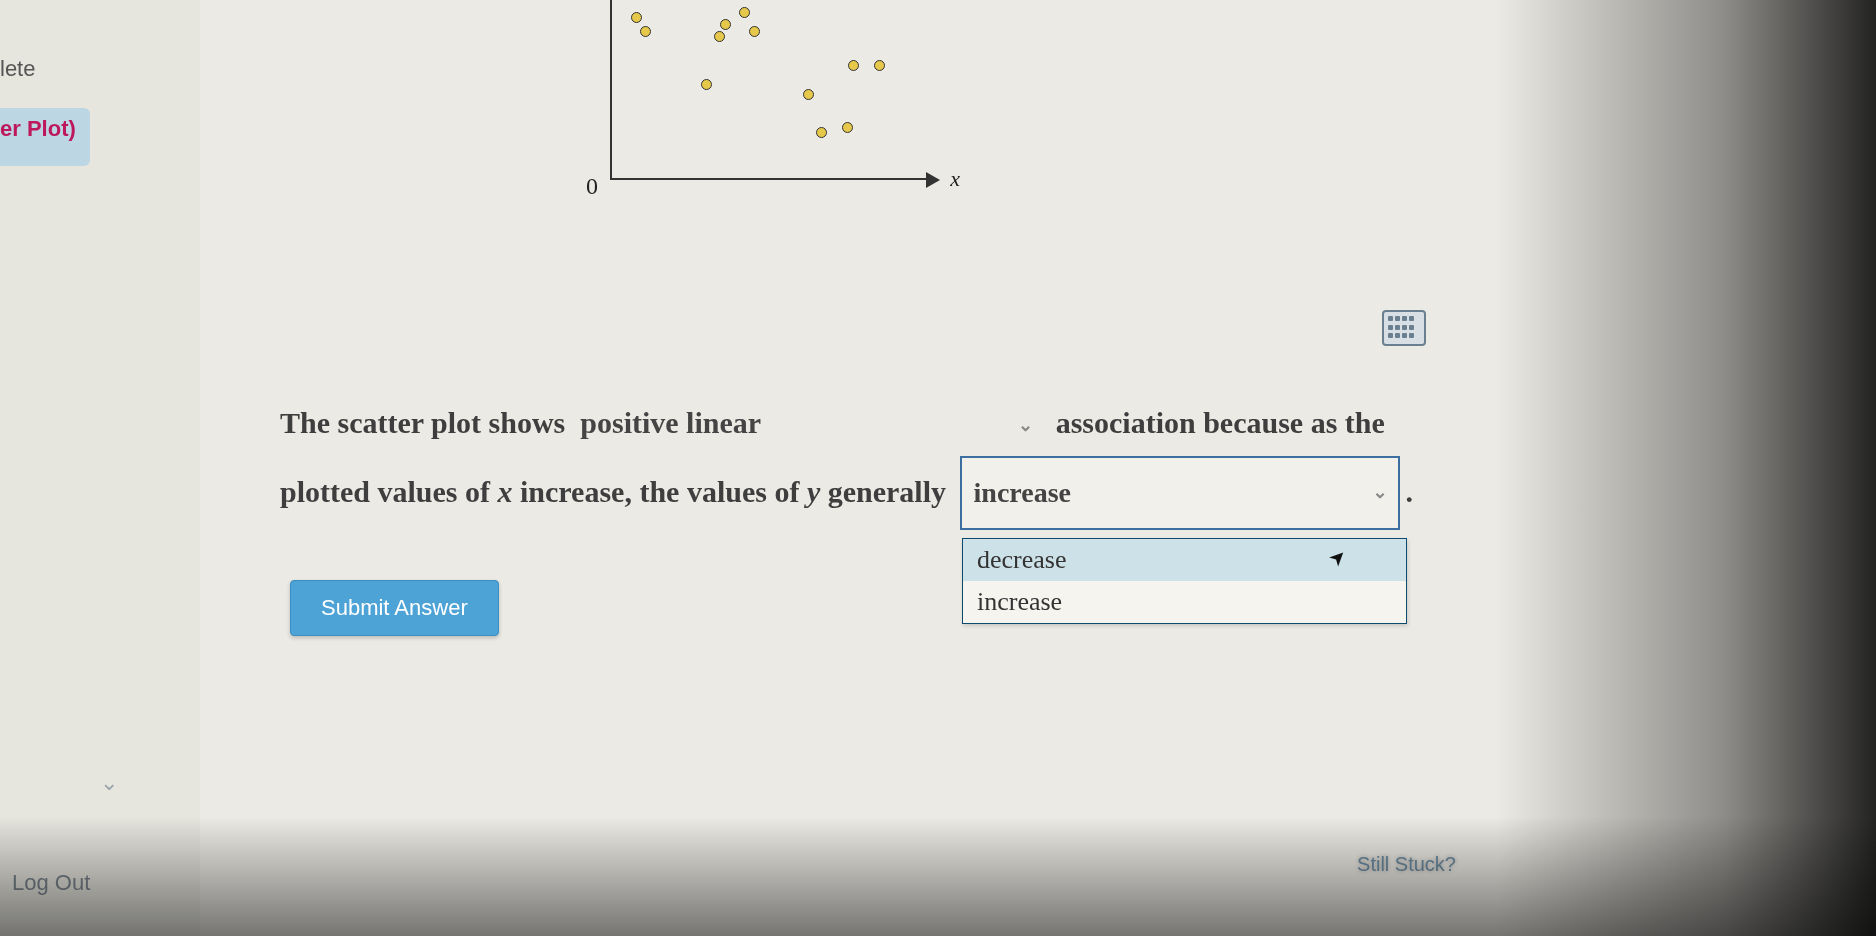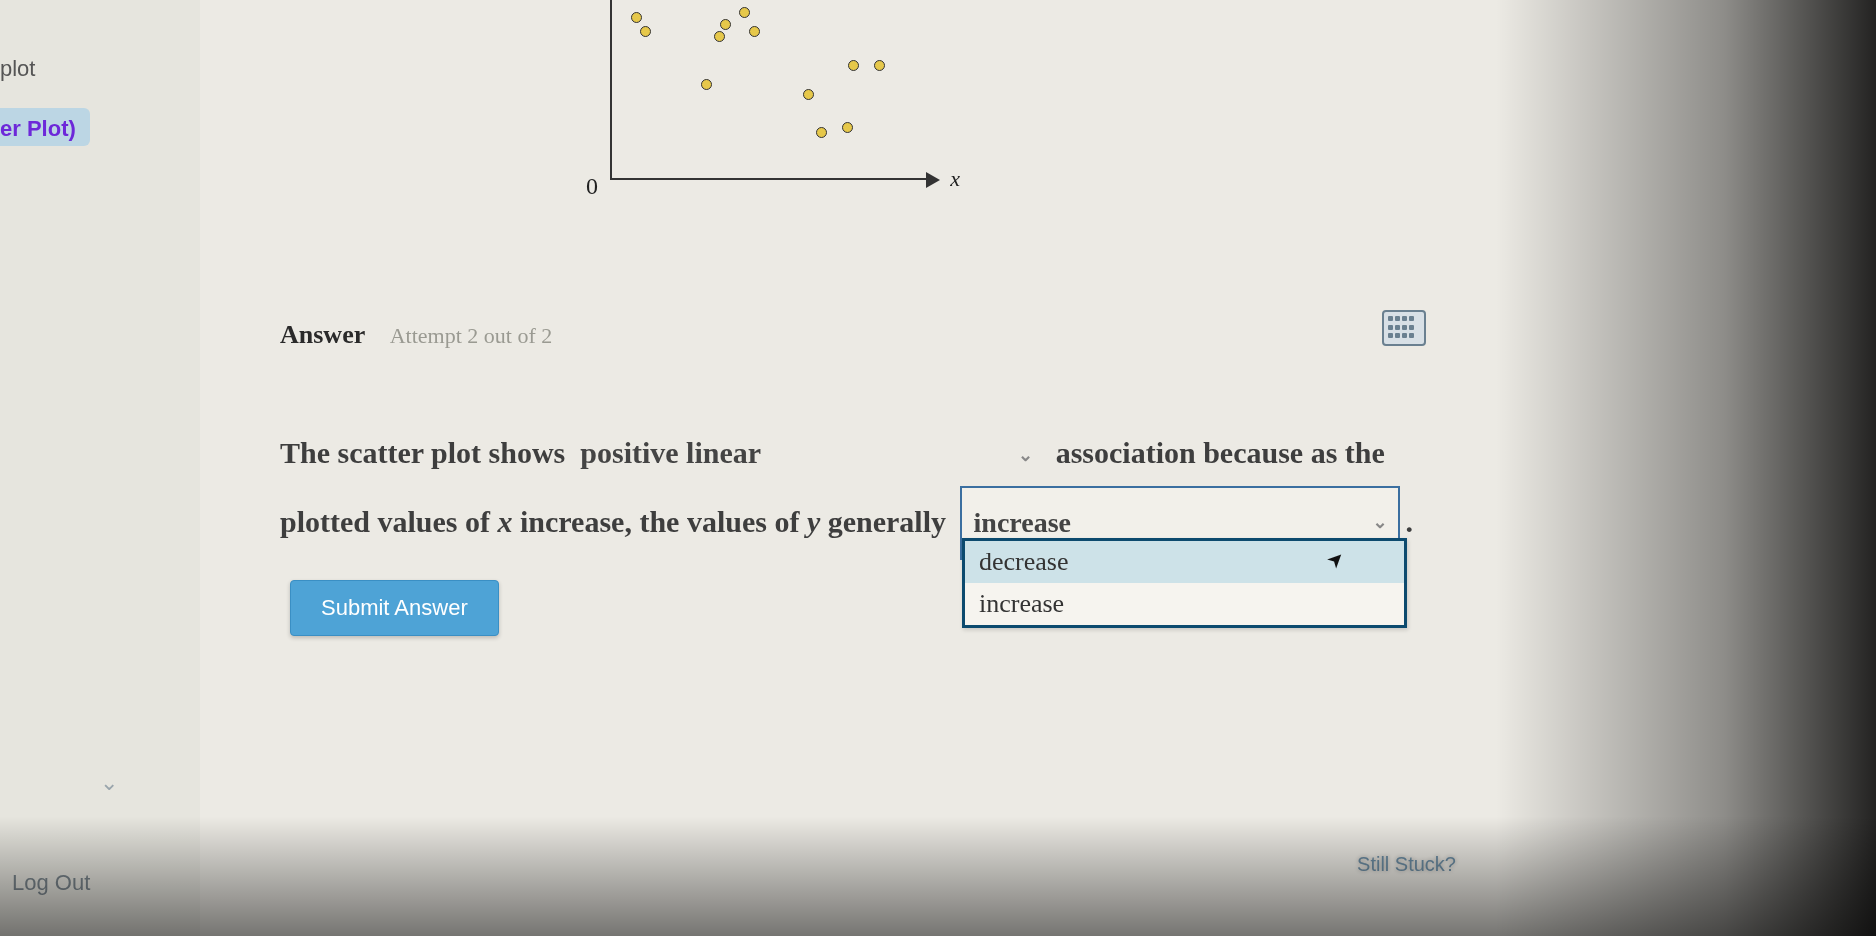--- a/index.html
+++ b/index.html
@@ -61,24 +61,24 @@
     .sidebar-item {
       font-family: Arial, sans-serif;
       font-size: 22px;
       color: #555;
       padding: 6px 8px 6px 0;
       margin-top: 50px;
     }
     .sidebar-item.active {
       background: #bcd6e4;
       border-radius: 0 6px 6px 0;
-      color: #6d28d9;
+      color: #be185d;
       font-weight: bold;
       display: inline-block;
-      padding: 8px 14px 4px 0;
+      padding: 8px 14px 24px 0;
       margin-top: 20px;
     }
     .main {
       position: absolute;
       left: 200px;
       right: 0;
       top: 0;
       bottom: 0;
       background: #eceae4;
     }
@@ -204,21 +204,21 @@
       color: #888;
       font-size: 18px;
       vertical-align: middle;
     }
     .dropdown-panel {
       position: absolute;
       top: 538px;
       left: 762px;
       width: 445px;
       background: #f6f4ef;
-      border: 3px solid #0c4a6e;
+      border: 1px solid #0c4a6e;
       box-shadow: 1px 2px 4px rgba(0,0,0,0.15);
       font-size: 26px;
       color: #333;
       z-index: 50;
     }
     .dropdown-option {
       padding: 6px 14px;
     }
     .dropdown-option.hover {
       background: #cde2e8;
@@ -283,21 +283,21 @@
       color: #6a8aa0;
       font-family: Arial, sans-serif;
       font-size: 20px;
       text-shadow: 0 0 4px rgba(0,0,0,0.3);
     }
   </style>
 </head>
 <body>
 
 <div class="sidebar">
-  <div class="sidebar-item">plot</div>
+  <div class="sidebar-item">lete</div>
   <div class="sidebar-item active">er Plot)</div>
 </div>
 
 <div class="main">
 
   <div class="chart-area">
     <div class="axis-y"></div>
     <div class="axis-x"></div>
     <div class="arrow-right"></div>
     <span class="axis-label-x">x</span>
@@ -326,24 +326,20 @@
       <span></span>
       <span></span>
       <span></span>
       <span></span>
       <span></span>
       <span></span>
       <span></span>
   </div>
 
   <div class="answer-section">
-    <div class="answer-header">
-      <span class="label">Answer</span>
-      <span class="attempt">Attempt 2 out of 2</span>
-    </div>
 
     <div class="sentence">
       <span>The scatter plot shows</span>
       <span class="first-select">
         &nbsp;<span>positive linear</span>
         <span class="chevron">⌄</span>
       </span>
       &nbsp;&nbsp;<span>association because as the</span>
       <br>
       <span>plotted values of </span><span class="math-var">x</span><span> increase, the values of </span><span class="math-var">y</span><span> generally</span>

